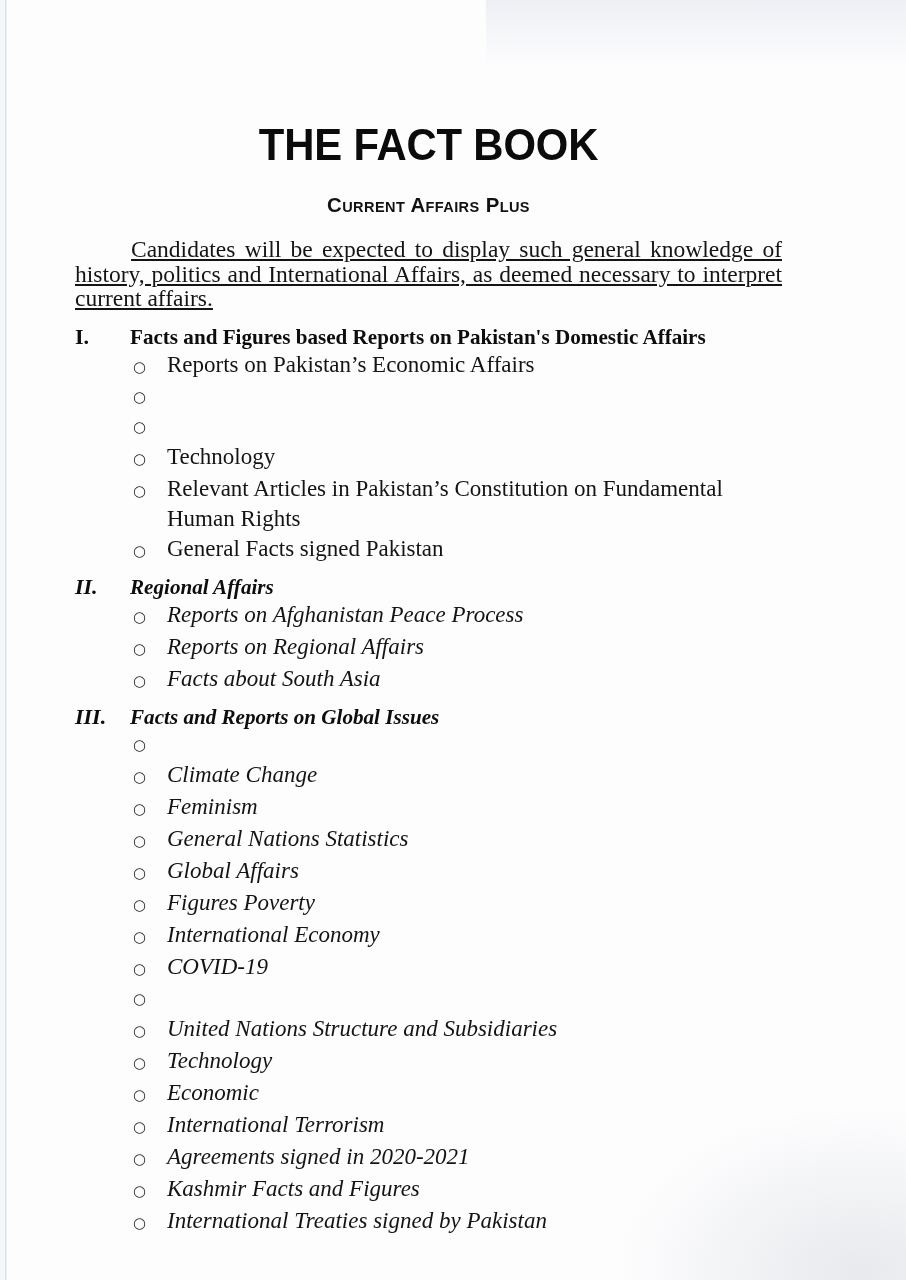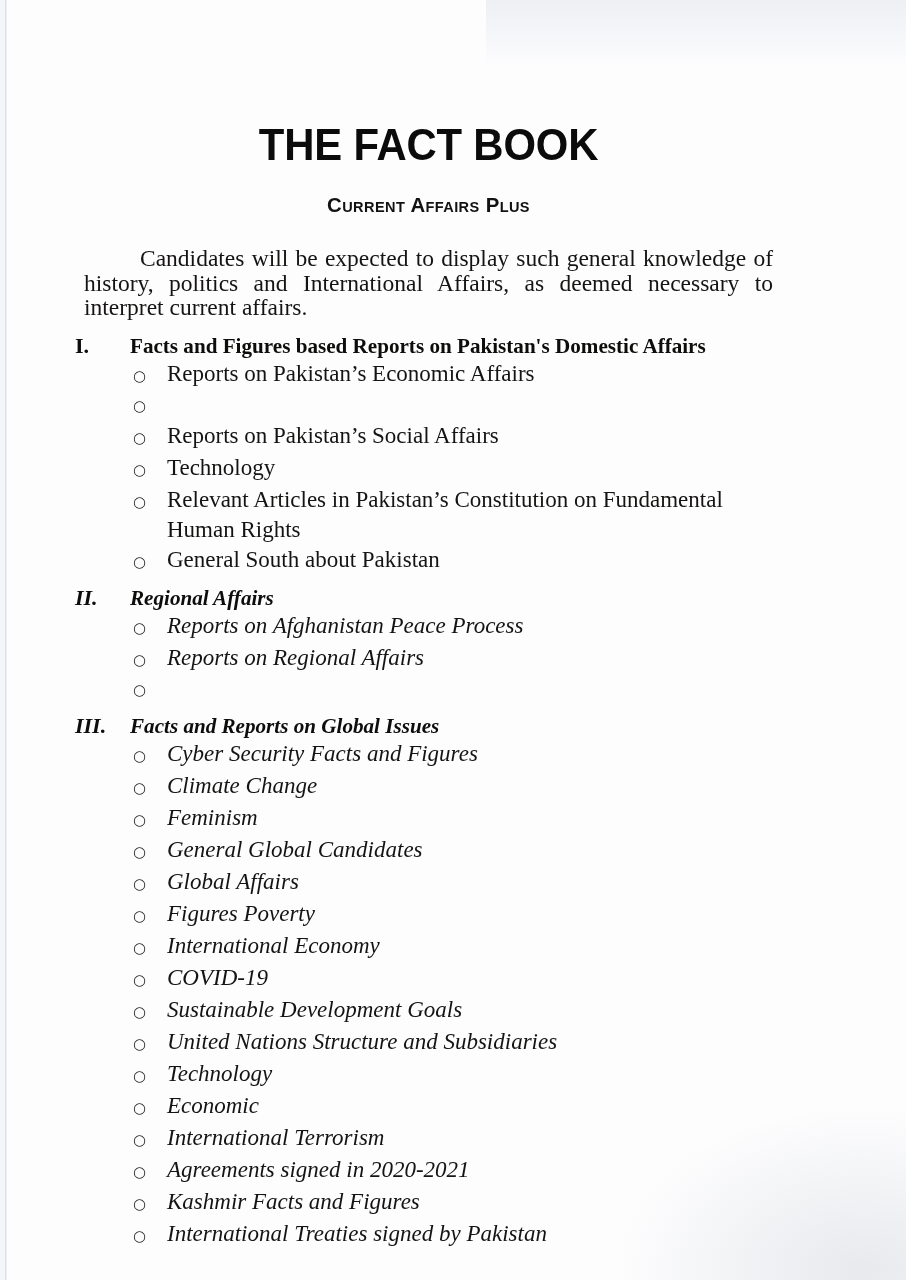--- a/index.html
+++ b/index.html
@@ -94,27 +94,28 @@
     font-family: "Liberation Sans", "DejaVu Sans", sans-serif;
     font-weight: bold;
     font-size: 21px;
     font-variant: small-caps;
     letter-spacing: 0.4px;
     color: #121212;
     transform: scaleX(0.97);
   }
 
   .intro {
-    margin: 9px;
+    margin: 0;
     padding-top: 20px;
     text-indent: 56px;
     text-align: justify;
     font-size: 23.5px;
     line-height: 24.5px;
     color: #151413;
+    text-decoration: underline;
   }
 
   .section {
     margin-top: 13px;
   }
   .section.tight {
     margin-top: 8px;
     font-style: italic;
   }
 
@@ -192,98 +193,96 @@
       <ul class="bullets">
         <li class="bullet">
           <span class="bullet-marker">○</span>
           <span class="bullet-text">Reports on Pakistan’s Economic Affairs</span>
         </li>
         <li class="bullet">
           <span class="bullet-marker">○</span>
         </li>
         <li class="bullet">
           <span class="bullet-marker">○</span>
-          <span class="bullet-text">Reports on Pakistan’s Social Affairs</span>
         </li>
         <li class="bullet">
           <span class="bullet-marker">○</span>
           <span class="bullet-text">Technology</span>
         </li>
         <li class="bullet">
           <span class="bullet-marker">○</span>
           <span class="bullet-text">Relevant Articles in Pakistan’s Constitution on Fundamental Human Rights</span>
         </li>
         <li class="bullet">
           <span class="bullet-marker">○</span>
-          <span class="bullet-text">General South about Pakistan</span>
+          <span class="bullet-text">General Facts signed Pakistan</span>
         </li>
       </ul>
     </div>
 
     <div class="section tight">
       <div class="section-head">
         <span class="section-num">II.</span>
         <span class="section-label">Regional Affairs</span>
       </div>
       <ul class="bullets">
         <li class="bullet">
           <span class="bullet-marker">○</span>
           <span class="bullet-text">Reports on Afghanistan Peace Process</span>
         </li>
         <li class="bullet">
           <span class="bullet-marker">○</span>
           <span class="bullet-text">Reports on Regional Affairs</span>
         </li>
         <li class="bullet">
           <span class="bullet-marker">○</span>
+          <span class="bullet-text">Facts about South Asia</span>
         </li>
       </ul>
     </div>
 
     <div class="section tight">
       <div class="section-head">
         <span class="section-num">III.</span>
         <span class="section-label">Facts and Reports on Global Issues</span>
       </div>
       <ul class="bullets">
         <li class="bullet">
           <span class="bullet-marker">○</span>
-          <span class="bullet-text">Cyber Security Facts and Figures</span>
         </li>
         <li class="bullet">
           <span class="bullet-marker">○</span>
           <span class="bullet-text">Climate Change</span>
         </li>
         <li class="bullet">
           <span class="bullet-marker">○</span>
           <span class="bullet-text">Feminism</span>
         </li>
         <li class="bullet">
           <span class="bullet-marker">○</span>
-          <span class="bullet-text">General Global Candidates</span>
+          <span class="bullet-text">General Nations Statistics</span>
         </li>
         <li class="bullet">
           <span class="bullet-marker">○</span>
           <span class="bullet-text">Global Affairs</span>
         </li>
         <li class="bullet">
           <span class="bullet-marker">○</span>
           <span class="bullet-text">Figures Poverty</span>
         </li>
         <li class="bullet">
           <span class="bullet-marker">○</span>
           <span class="bullet-text">International Economy</span>
         </li>
         <li class="bullet">
           <span class="bullet-marker">○</span>
           <span class="bullet-text">COVID-19</span>
         </li>
         <li class="bullet">
           <span class="bullet-marker">○</span>
-          <span class="bullet-text">Sustainable Development Goals</span>
         </li>
         <li class="bullet">
           <span class="bullet-marker">○</span>
           <span class="bullet-text">United Nations Structure and Subsidiaries</span>
         </li>
         <li class="bullet">
           <span class="bullet-marker">○</span>
           <span class="bullet-text">Technology</span>
         </li>
         <li class="bullet">

